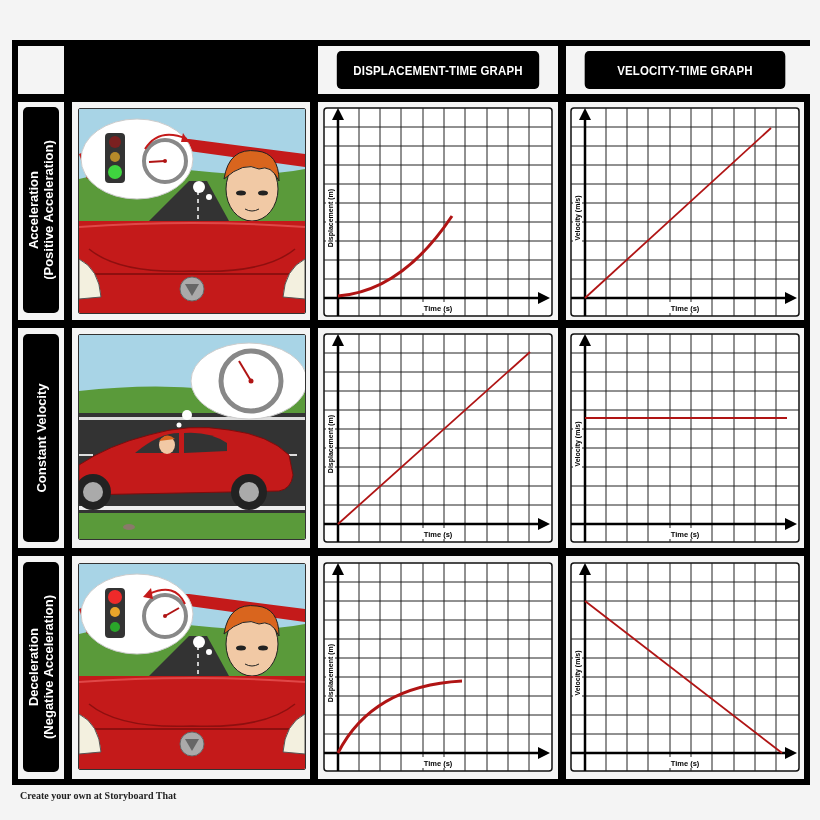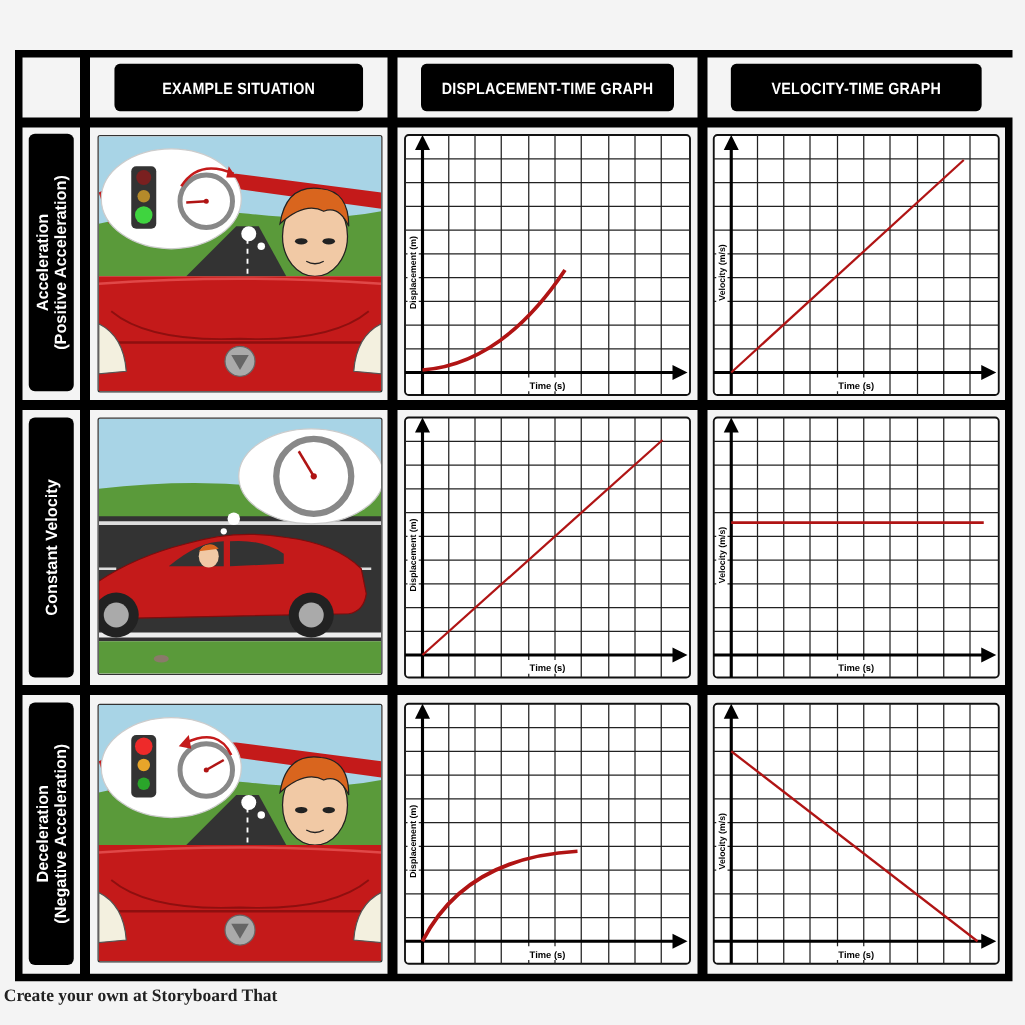--- a/index.html
+++ b/index.html
@@ -5,31 +5,28 @@
   html,body{margin:0;padding:0;background:#f4f4f4;}
   body{width:820px;height:820px;position:relative;overflow:hidden;font-family:"Liberation Sans",sans-serif;}
   .board{position:absolute;left:12px;top:40px;width:798px;height:745px;background:#000;}
   .cell{position:absolute;background:#f4f4f4;}
   .hdr{position:absolute;background:#000;color:#fff;border-radius:5px;display:flex;align-items:center;justify-content:center;font-family:"Liberation Sans",sans-serif;font-weight:bold;font-size:13px;letter-spacing:0.2px;transform:scaleX(0.88);}
   .rowlbl{position:absolute;background:#000;border-radius:5px;}
   .rowlbl .txt{position:absolute;left:50%;top:50%;transform:translate(-50%,-50%) rotate(-90deg);white-space:nowrap;color:#fff;font-weight:bold;font-size:13px;text-align:center;line-height:15px;font-family:"Liberation Sans",sans-serif;}
   .scene{position:absolute;border:1px solid #333;border-radius:2px;overflow:hidden;}
   .graph{position:absolute;}
   .graph svg{display:block;}
-  .footer{position:absolute;left:3px;top:790px;font-family:"Liberation Serif",serif;font-weight:bold;font-size:14px;color:#222;}
+  .footer{position:absolute;left:20px;top:790px;font-family:"Liberation Serif",serif;font-weight:bold;font-size:10px;color:#222;}
 </style>
 </head>
 <body>
 
 <div class="board">
 
   <div class="cell" style="left:6px;top:6px;width:46px;height:48px;"></div>
-  <div class="cell" style="left:60px;top:6px;width:238px;height:48px;">
-    <div class="hdr" style="left:6px;top:5px;width:226px;height:38px;">EXAMPLE SITUATION</div>
-  </div>
   <div class="cell" style="left:306px;top:6px;width:240px;height:48px;">
     <div class="hdr" style="left:5px;top:5px;width:230px;height:38px;">DISPLACEMENT-TIME GRAPH</div>
   </div>
   <div class="cell" style="left:554px;top:6px;width:264px;height:48px;">
     <div class="hdr" style="left:5px;top:5px;width:228px;height:38px;">VELOCITY-TIME GRAPH</div>
   </div>
 
   <div class="cell" style="left:6px;top:62px;width:46px;height:218px;">
     <div class="rowlbl" style="left:5px;top:5px;width:36px;height:206px;">
       <div class="txt"><span>Acceleration</span><br><span>(Positive Acceleration)</span></div>

